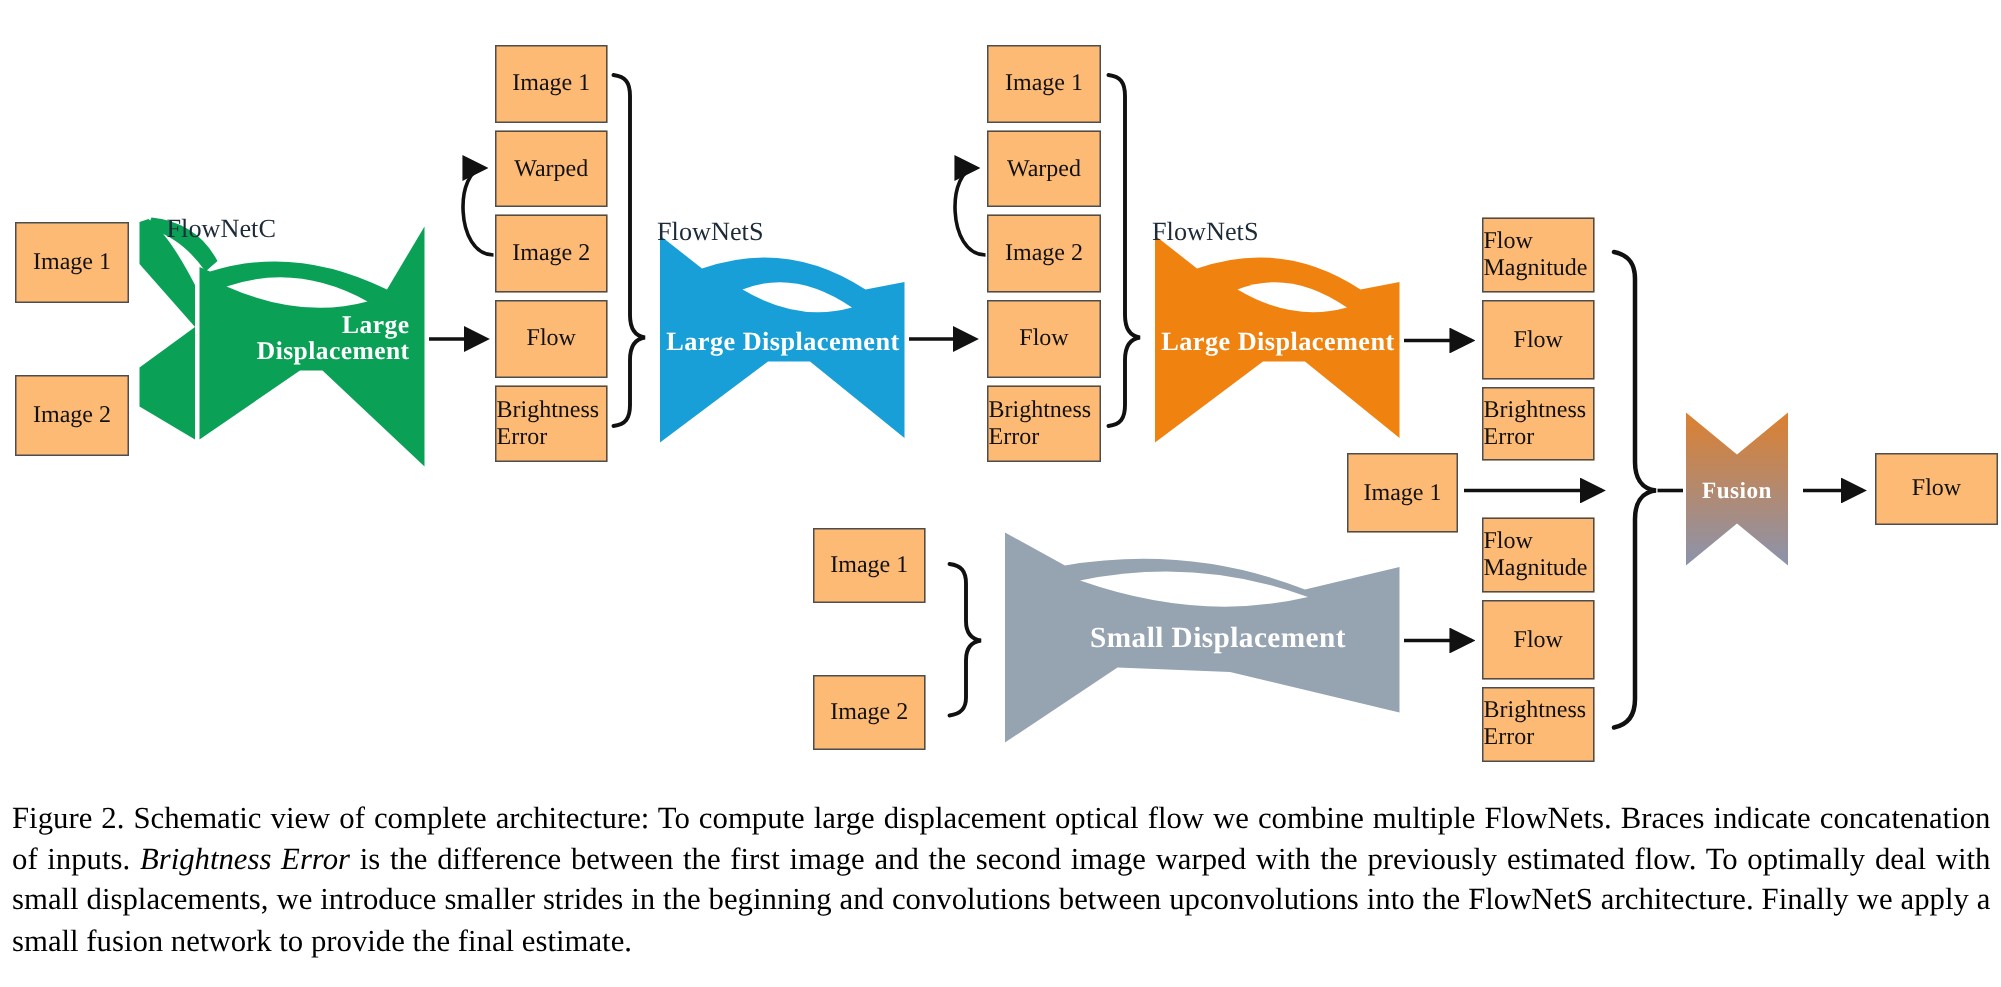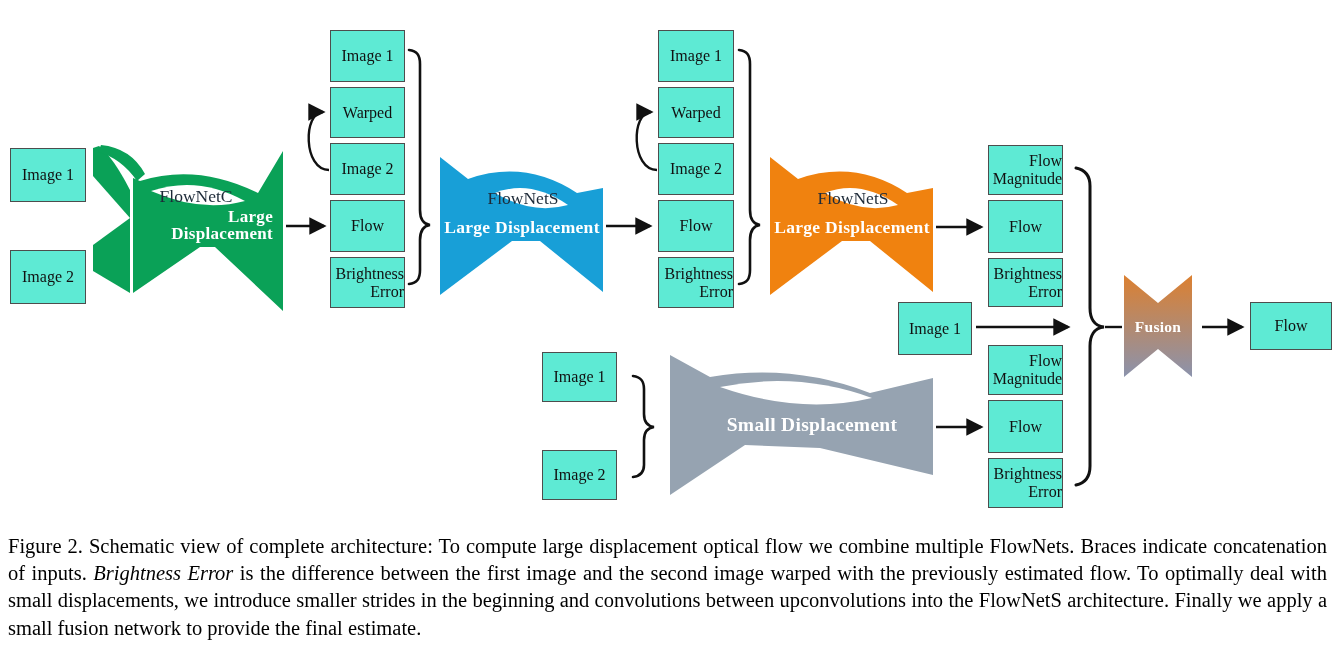--- a/index.html
+++ b/index.html
@@ -3,25 +3,25 @@
 <meta charset="utf-8">
 <style>
   html,body{margin:0;padding:0;background:#ffffff;}
   #canvas{
     position:relative;width:1334px;height:658px;background:#ffffff;
     font-family:"Liberation Serif","DejaVu Serif",serif;overflow:hidden;
   }
   #shapes{position:absolute;left:0;top:0;width:1334px;height:658px;}
   .box{
     position:absolute;display:flex;align-items:center;justify-content:center;
-    background:#5eead4;border:1.6px solid #4d4d4d;box-sizing:border-box;
-    font-size:16px;line-height:1.12;color:#111;text-align:right;
+    background:#fdba74;border:1.6px solid #4d4d4d;box-sizing:border-box;
+    font-size:16px;line-height:1.12;color:#111;text-align:left;
   }
   .netlabel{
-    position:absolute;width:170px;text-align:center;font-size:17.5px;color:#1d2a38;margin-top:44px;
+    position:absolute;width:170px;text-align:left;font-size:17.5px;color:#1d2a38;
   }
   .nettext{
     font-family:"Liberation Serif","DejaVu Serif",serif;
     font-weight:bold;fill:#ffffff;letter-spacing:0.3px;
   }
   #caption{
     position:absolute;left:8px;top:533px;width:1319px;
     font-size:20.5px;line-height:27.2px;color:#000;text-align:justify;
   }
   .arrow{stroke:#111;stroke-width:2.4;fill:none;}

